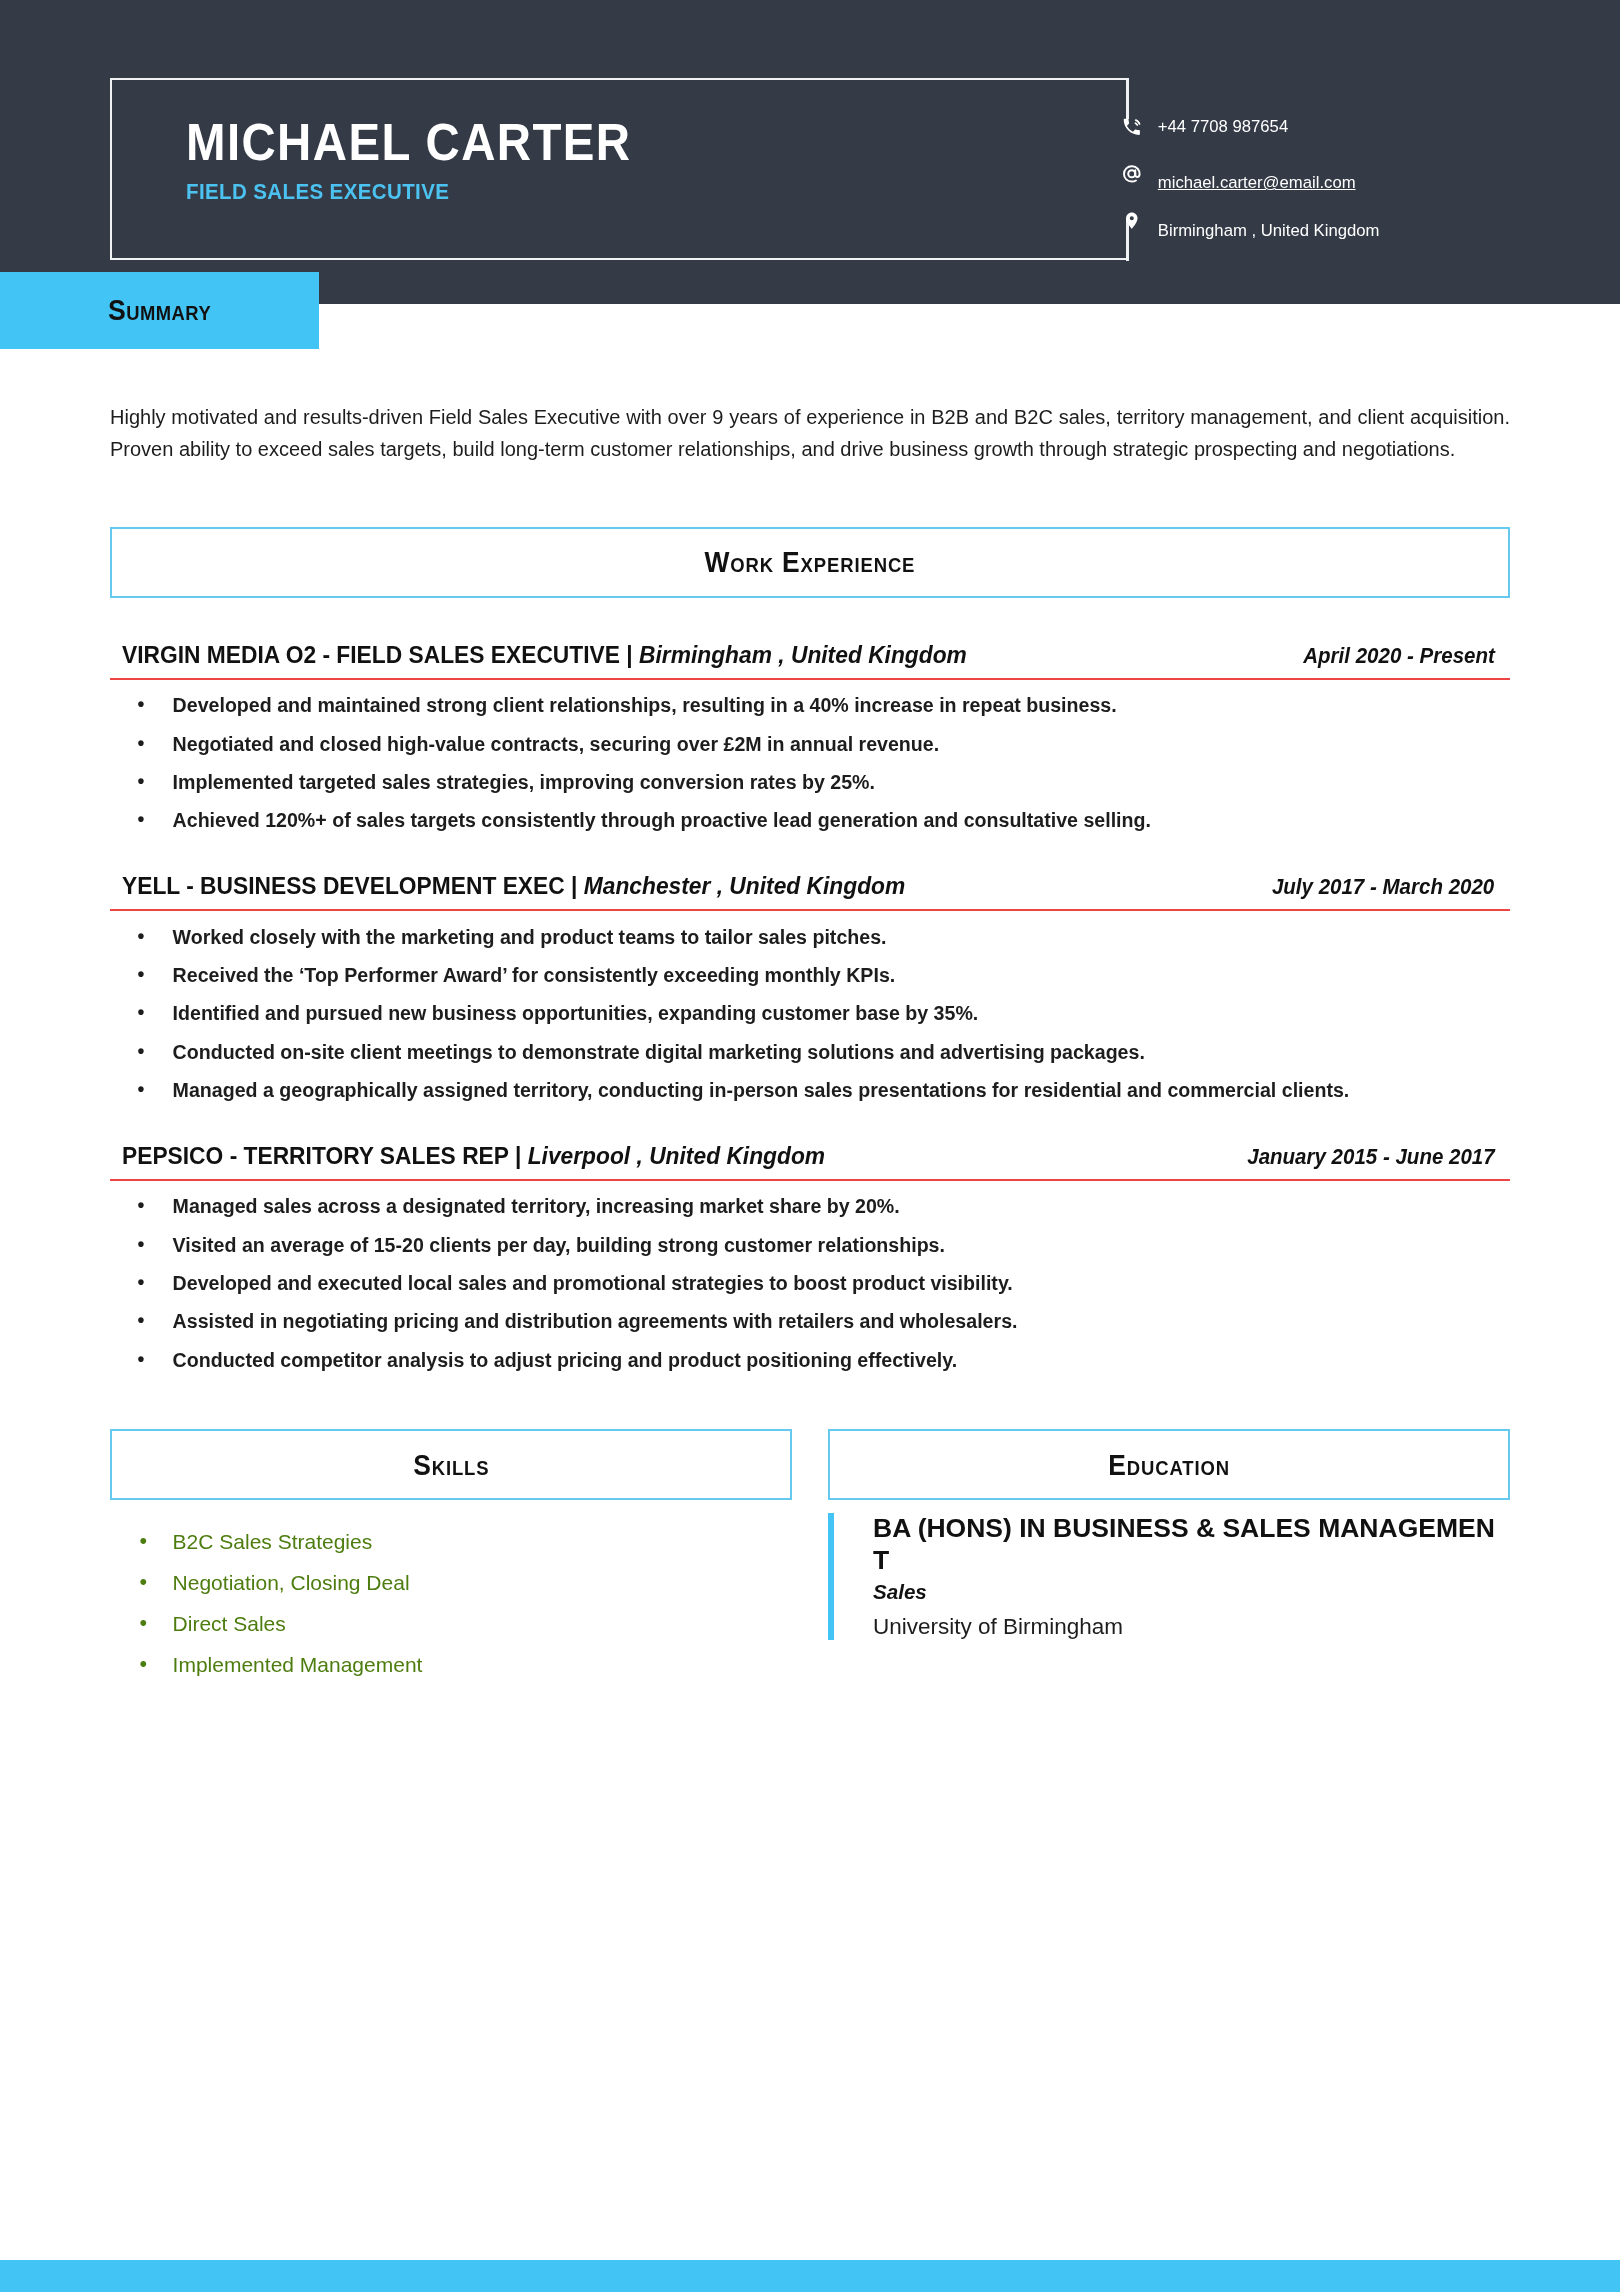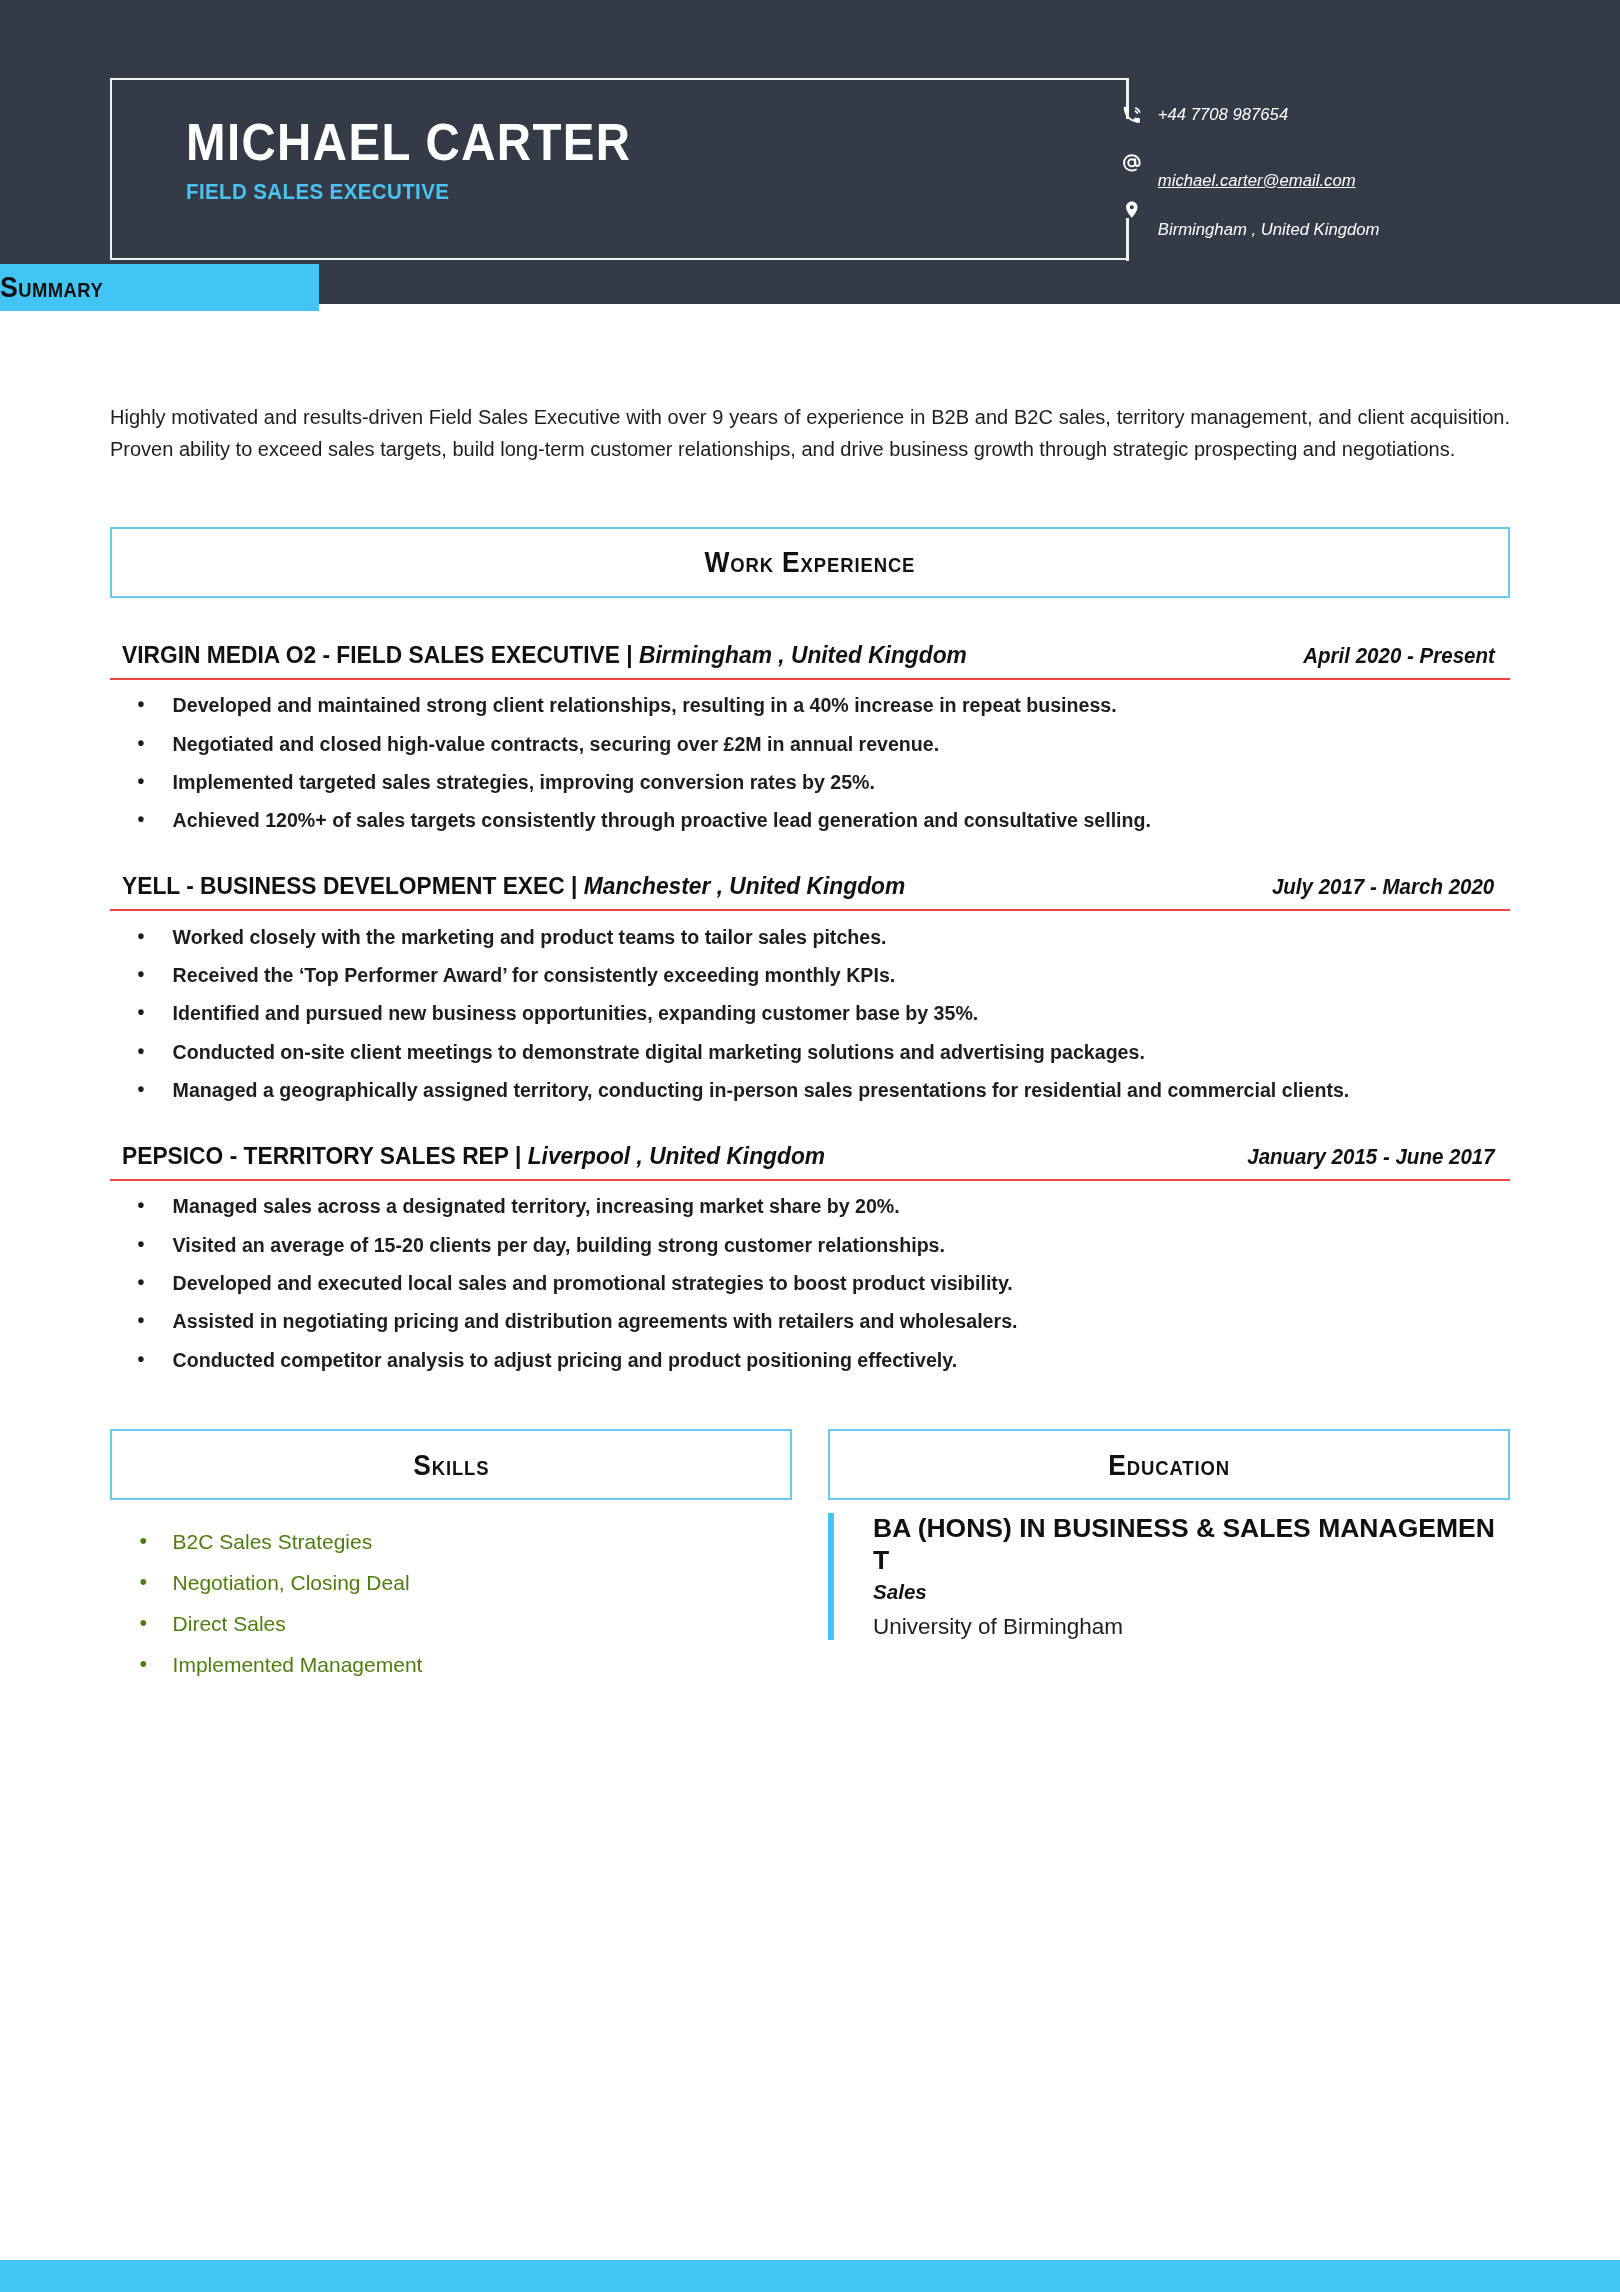--- a/index.html
+++ b/index.html
@@ -77,23 +77,22 @@
   }
 
   .contact {
     position: absolute;
     left: 1115px;
     top: 102px;
     width: 412px;
   }
   .contact-row {
     display: flex;
-    align-items: flex-start;
+    align-items: center;
     height: 47px;
-    font-style: italic;
   }
   .contact-icon {
     width: 33px;
     min-width: 33px;
     display: flex;
     align-items: flex-start;
     justify-content: center;
     padding-top: 2px;
   }
   .contact-icon svg { display: block; }
@@ -107,27 +106,28 @@
   .contact-text.email {
     text-decoration: underline;
     padding-top: 21.6px;
   }
   .contact-text.location { padding-top: 23.5px; }
 
   
   .summary-tab {
     position: absolute;
     left: 0;
-    top: 308px;
+    top: 316px;
     transform: translateY(-44px);
     width: 319px;
-    height: 47px;
+    height: 77px;
     background: #42c4f4;
     display: flex;
     align-items: center;
+    padding-left: 108px;
   }
   .smallcaps {
     font-weight: 700;
     color: #111111;
     font-variant: small-caps;
     letter-spacing: 0.5px;
     transform: scaleX(0.92);
     transform-origin: left center;
   }
   .summary-tab .smallcaps { font-size: 29px; }

